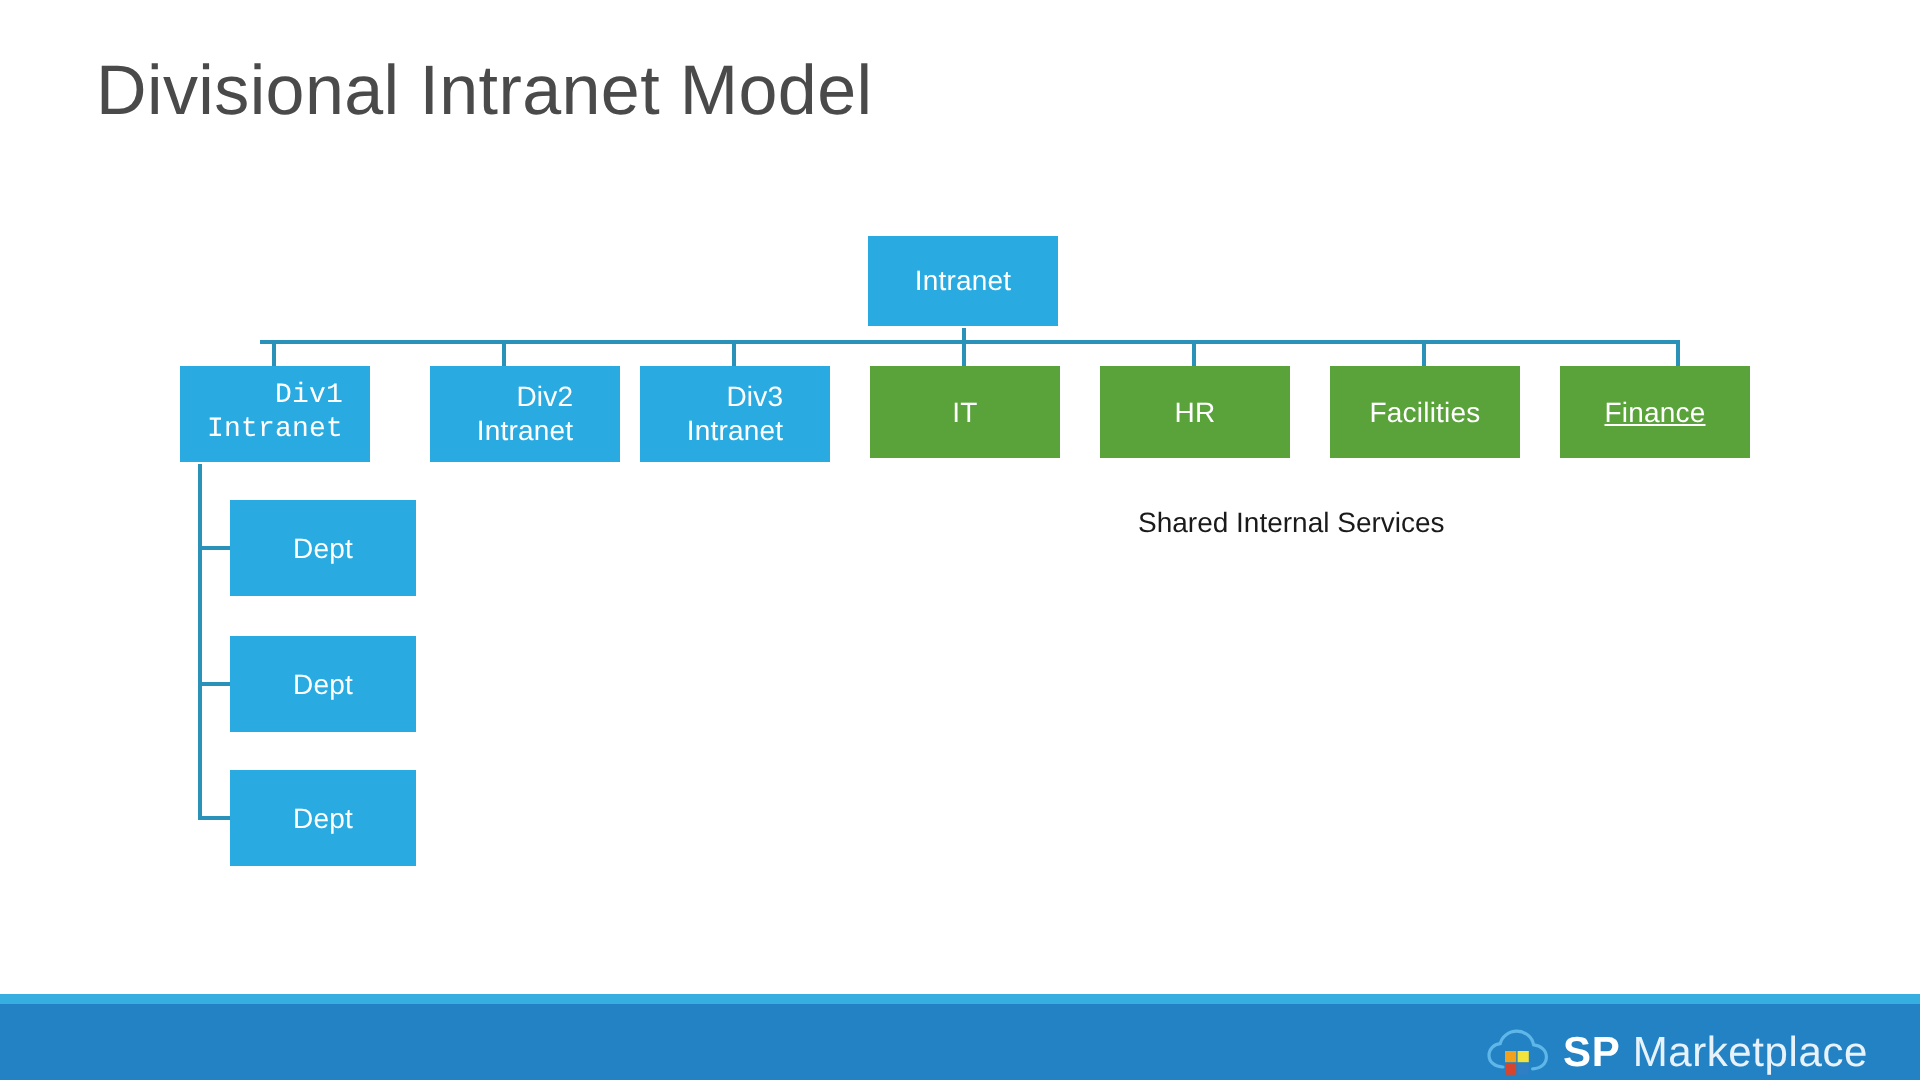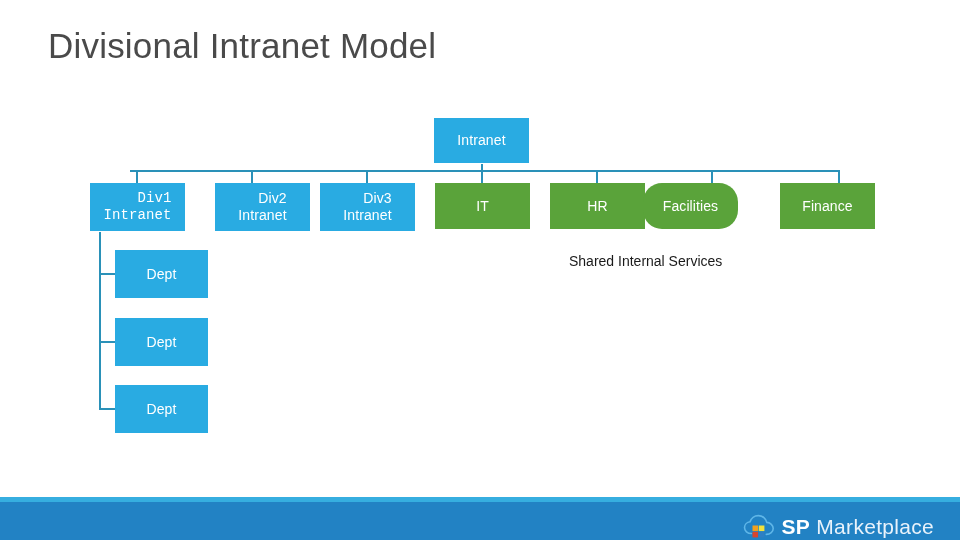--- a/index.html
+++ b/index.html
@@ -152,24 +152,24 @@
       <span class="line2">Intranet</span>
     </span>
   </div>
 
   <div class="node green" style="left:435px; top:183px; width:95px; height:46px;">
     <span>IT</span>
   </div>
   <div class="node green" style="left:550px; top:183px; width:95px; height:46px;">
     <span>HR</span>
   </div>
-  <div class="node green" style="left:643px; top:183px; width:95px; height:46px;border-radius:19px;">
+  <div class="node green" style="left:665px; top:183px; width:95px; height:46px;">
     <span>Facilities</span>
   </div>
-  <div class="node green" style="left:780px; top:183px; width:95px; height:46px;">
+  <div class="node green" style="left:780px; top:183px; width:95px; height:46px;text-decoration:underline;">
     <span>Finance</span>
   </div>
 
   <div class="node blue" style="left:115px; top:250px; width:93px; height:48px;">
     <span>Dept</span>
   </div>
   <div class="node blue" style="left:115px; top:318px; width:93px; height:48px;">
     <span>Dept</span>
   </div>
   <div class="node blue" style="left:115px; top:385px; width:93px; height:48px;">

